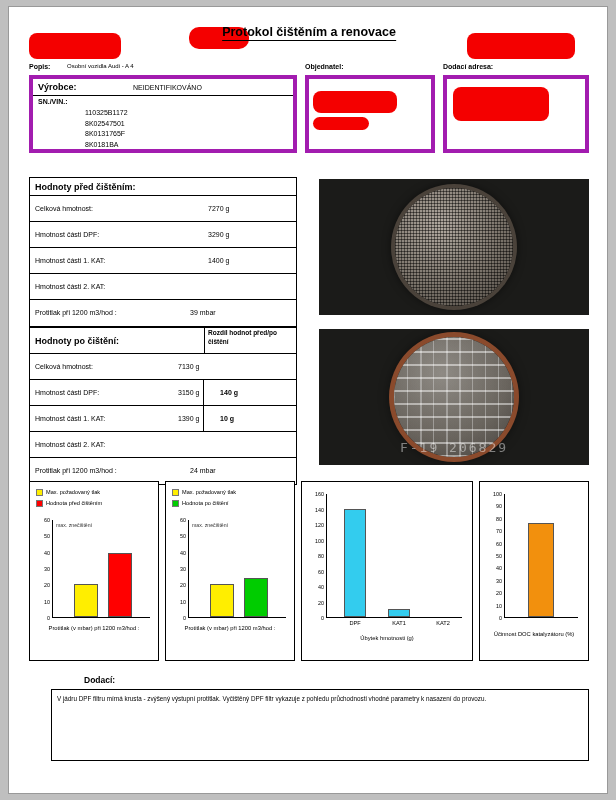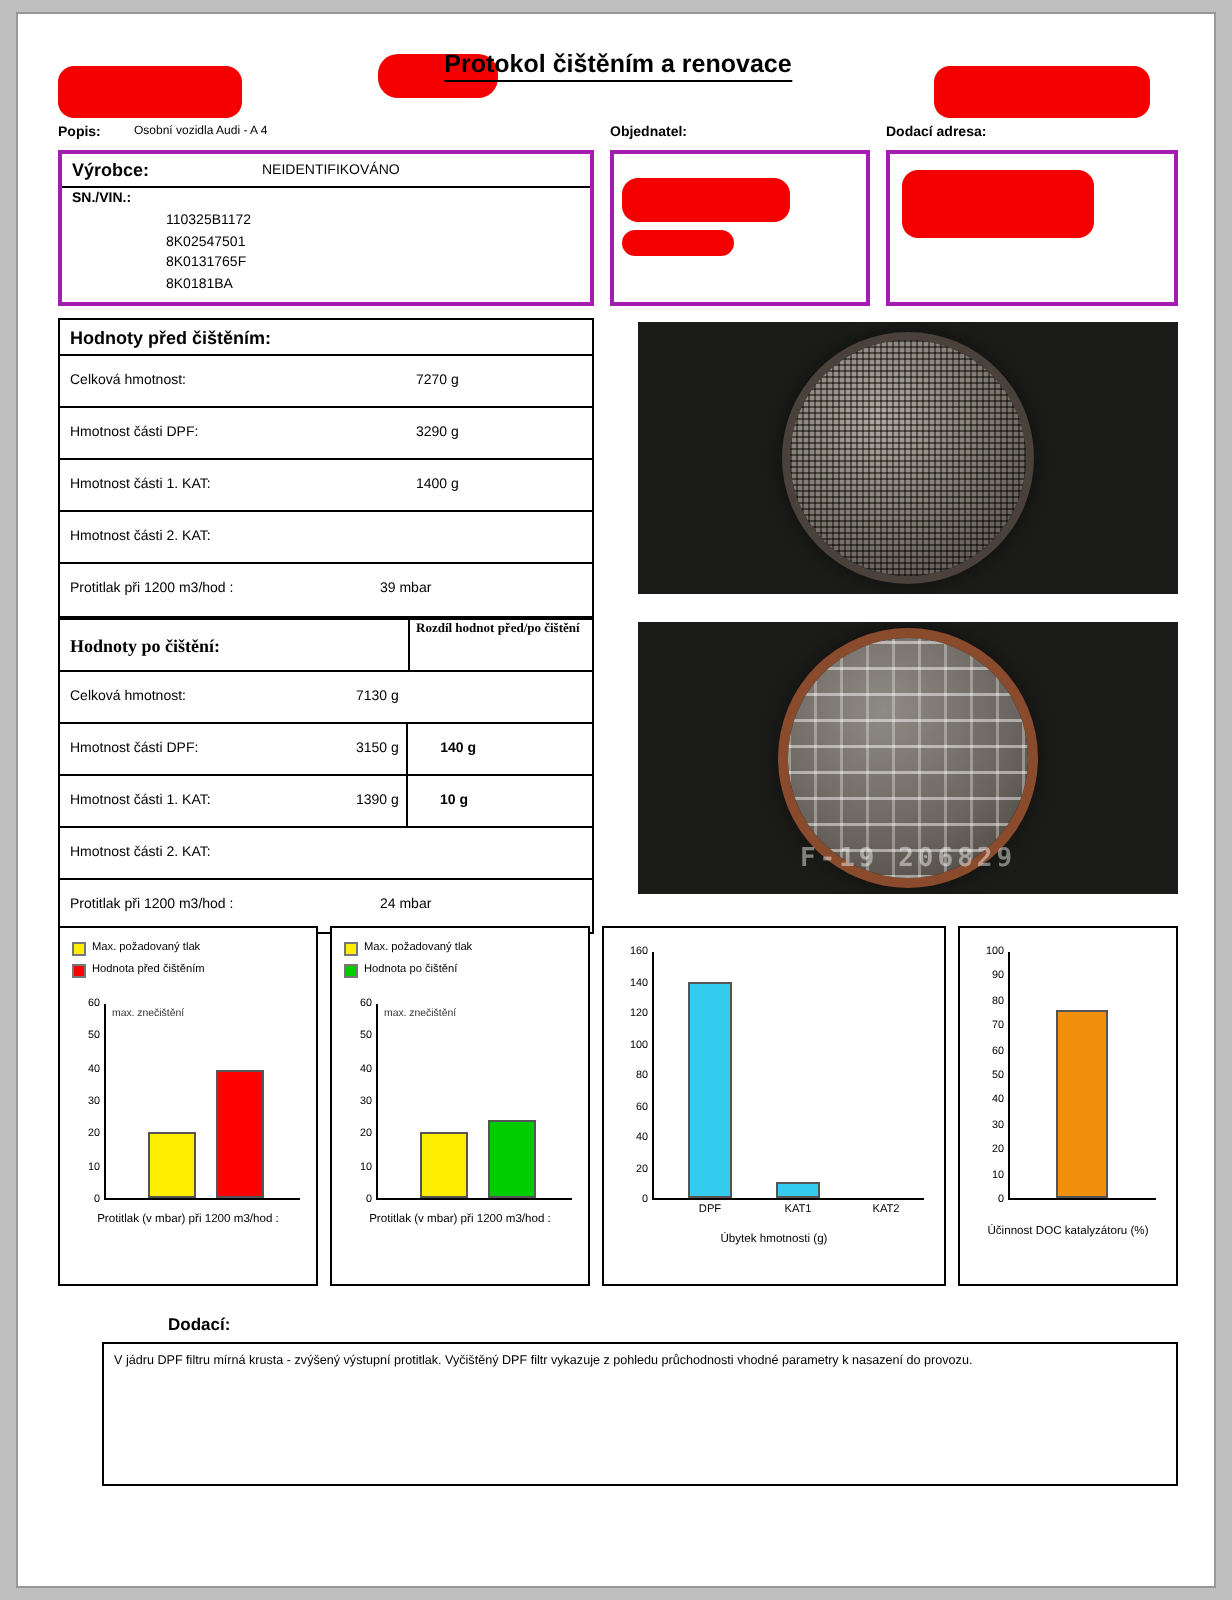--- a/index.html
+++ b/index.html
@@ -35,21 +35,21 @@
 
   
   .info-head { position:relative; height:14px; font-size:7px; }
   .info-head .lbl { position:absolute; font-weight:bold; }
   .lbl-popis { left:0; top:2px; }
   .popis-val { position:absolute; left:38px; top:2px; font-size:6px; }
   .lbl-obj { left:276px; top:2px; }
   .lbl-dod { left:414px; top:2px; }
 
   .top-grid { position:relative; height:78px; }
-  .box { position:absolute; border:2px solid #a21caf; }
+  .box { position:absolute; border:4px solid #a21caf; }
   .vyrobce-box { left:0; top:0; width:268px; height:78px; }
   .vyrobce-line {
     position:absolute; left:0; top:0; width:100%; height:17px;
     border-bottom:1px solid #000;
   }
   .vyrobce-lbl { position:absolute; left:5px; top:3px; font-weight:bold; font-size:9px; }
   .vyrobce-val { position:absolute; left:100px; top:5px; font-size:7px; }
   .sn-lbl { position:absolute; left:5px; top:19px; font-weight:bold; font-size:7px; }
   .sn-list { position:absolute; left:52px; top:29px; font-size:7px; line-height:10.5px; }
 
@@ -171,21 +171,21 @@
       </div>
       <div class="box obj-box">
         <div class="redact rb1"></div>
         <div class="redact rb2"></div>
       </div>
       <div class="box dod-box">
         <div class="redact rb3"></div>
       </div>
     </div>
 
-    <div class="sect" style="height:146px; margin-top:6px;">
+    <div class="sect" style="height:146px; margin-top:24px;">
       <div class="tbl" style="top:0;">
         <div class="hdr">
           <span class="t">Hodnoty před čištěním:</span>
         </div>
         <div class="row">
           <span class="k">Celková hmotnost:</span>
           <span class="v">7270 g</span>
         </div>
         <div class="row">
           <span class="k">Hmotnost části DPF:</span>
@@ -204,21 +204,21 @@
           <span class="v" style="left:160px;">39 mbar</span>
         </div>
       </div>
       <div class="photo" style="top:2px;">
         <div class="disc disc1"></div>
       </div>
     </div>
 
     <div class="sect" style="height:146px; margin-top:4px;">
       <div class="tbl" style="top:0;">
-        <div class="hdr" style="height:26px;font-family:Liberation Serif, serif;">
+        <div class="hdr" style="height:26px;">
           <span class="t" style="top:8px;">Hodnoty po čištění:</span>
           <span class="sub">Rozdíl hodnot před/po čištění</span>
         </div>
         <div class="row split">
           <span class="k">Celková hmotnost:</span>
           <span class="v">7130 g</span>
         </div>
         <div class="row split">
           <div class="cellline"></div>
           <span class="k">Hmotnost části DPF:</span>
@@ -233,21 +233,21 @@
         </div>
         <div class="row split">
           <span class="k">Hmotnost části 2. KAT:</span>
           <span class="v"></span>
         </div>
         <div class="row split">
           <span class="k">Protitlak při 1200 m3/hod :</span>
           <span class="v" style="left:160px;">24 mbar</span>
         </div>
       </div>
-      <div class="photo" style="top:2px;font-weight:bold;">
+      <div class="photo" style="top:2px;">
         <div class="disc disc2"></div>
         <div class="wm">F-19 206829</div>
       </div>
     </div>
 
     <div class="charts" style="margin-top:8px;">
 
       <div class="cbox cb1">
         <div class="legend">
           <div class="li">

